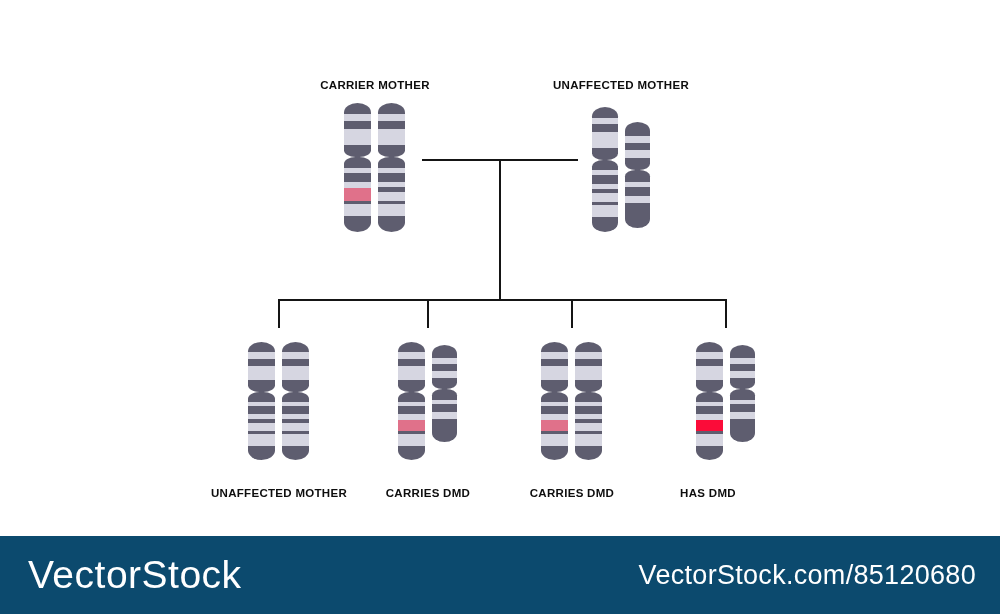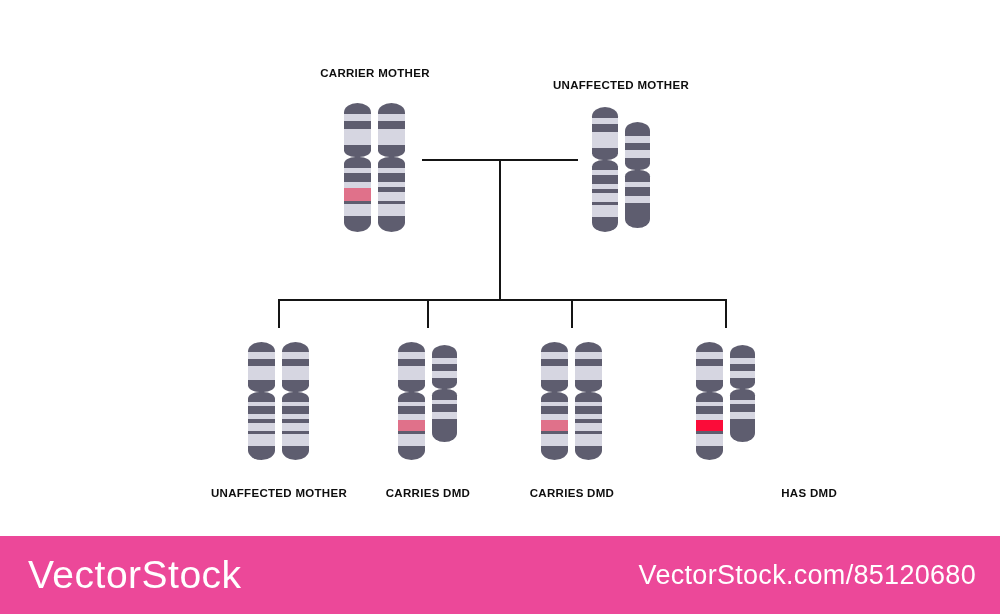--- a/index.html
+++ b/index.html
@@ -8,27 +8,27 @@
     font-family:"Liberation Sans", sans-serif;color:#111;
   }
   .title{
     position:absolute;top:30px;left:0;width:1000px;text-align:center;
     font-size:19.5px;font-weight:bold;letter-spacing:0.4px;color:#0d0d0d;
   }
   .label{
     position:absolute;width:200px;text-align:center;
     font-size:11.5px;font-weight:bold;letter-spacing:0.3px;color:#0d0d0d;
   }
-  .mother-label{top:67px;left:275px;}
+  .mother-label{top:79px;left:275px;}
   .father-label{top:79px;left:521px;}
   .child-label{top:487px;}
   .child-label-1{left:179px;}
   .child-label-2{left:328px;}
   .child-label-3{left:472px;}
-  .child-label-4{left:637px;text-align:right;}
+  .child-label-4{left:608px;}
 
   .pair{position:absolute;display:flex;align-items:flex-start;gap:7px;}
   .mother-pair{left:344px;top:103px;}
   .father-pair{left:592px;top:103px;}
   .child-pair-1{left:248px;top:342px;}
   .child-pair-2{left:398px;top:342px;}
   .child-pair-3{left:541px;top:342px;}
   .child-pair-4{left:696px;top:342px;}
 
   .chrom{display:flex;flex-direction:column;flex:0 0 auto;}
@@ -140,18 +140,18 @@
         <div class="arm p-arm" style="background: linear-gradient(rgb(94, 93, 111) 0%, rgb(94, 93, 111) 30%, rgb(214, 214, 225) 30%, rgb(214, 214, 225) 43%, rgb(94, 93, 111) 43%, rgb(94, 93, 111) 59%, rgb(214, 214, 225) 59%, rgb(214, 214, 225) 75%, rgb(94, 93, 111) 75%, rgb(94, 93, 111) 100%);"></div>
         <div class="arm q-arm" style="background: linear-gradient(rgb(94, 93, 111) 0%, rgb(94, 93, 111) 20%, rgb(214, 214, 225) 20%, rgb(214, 214, 225) 29%, rgb(94, 93, 111) 29%, rgb(94, 93, 111) 44%, rgb(214, 214, 225) 44%, rgb(214, 214, 225) 57%, rgb(94, 93, 111) 57%, rgb(94, 93, 111) 100%);"></div>
       </div>
   </div>
 
   <div class="label child-label child-label-1">UNAFFECTED MOTHER</div>
   <div class="label child-label child-label-2">CARRIES DMD</div>
   <div class="label child-label child-label-3">CARRIES DMD</div>
   <div class="label child-label child-label-4">HAS DMD</div>
 
-  <div class="wm-bar" style="background: #ec4899; color: rgb(255, 255, 255);">
+  <div class="wm-bar" style="background: #0c4a6e; color: rgb(255, 255, 255);">
     <div class="wm-brand">VectorStock</div>
     <div class="wm-ref">VectorStock.com/85120680</div>
   </div>
 
 </div>
 
 </body></html>

